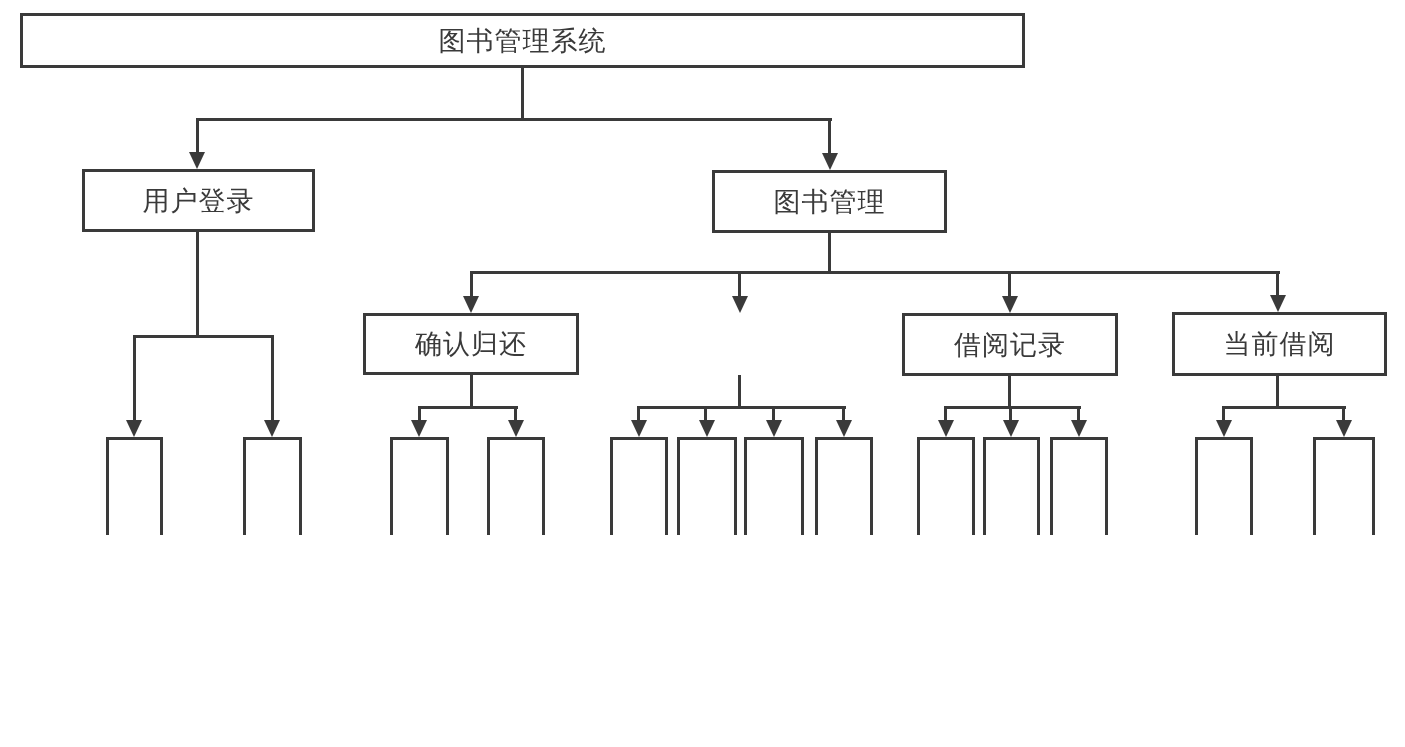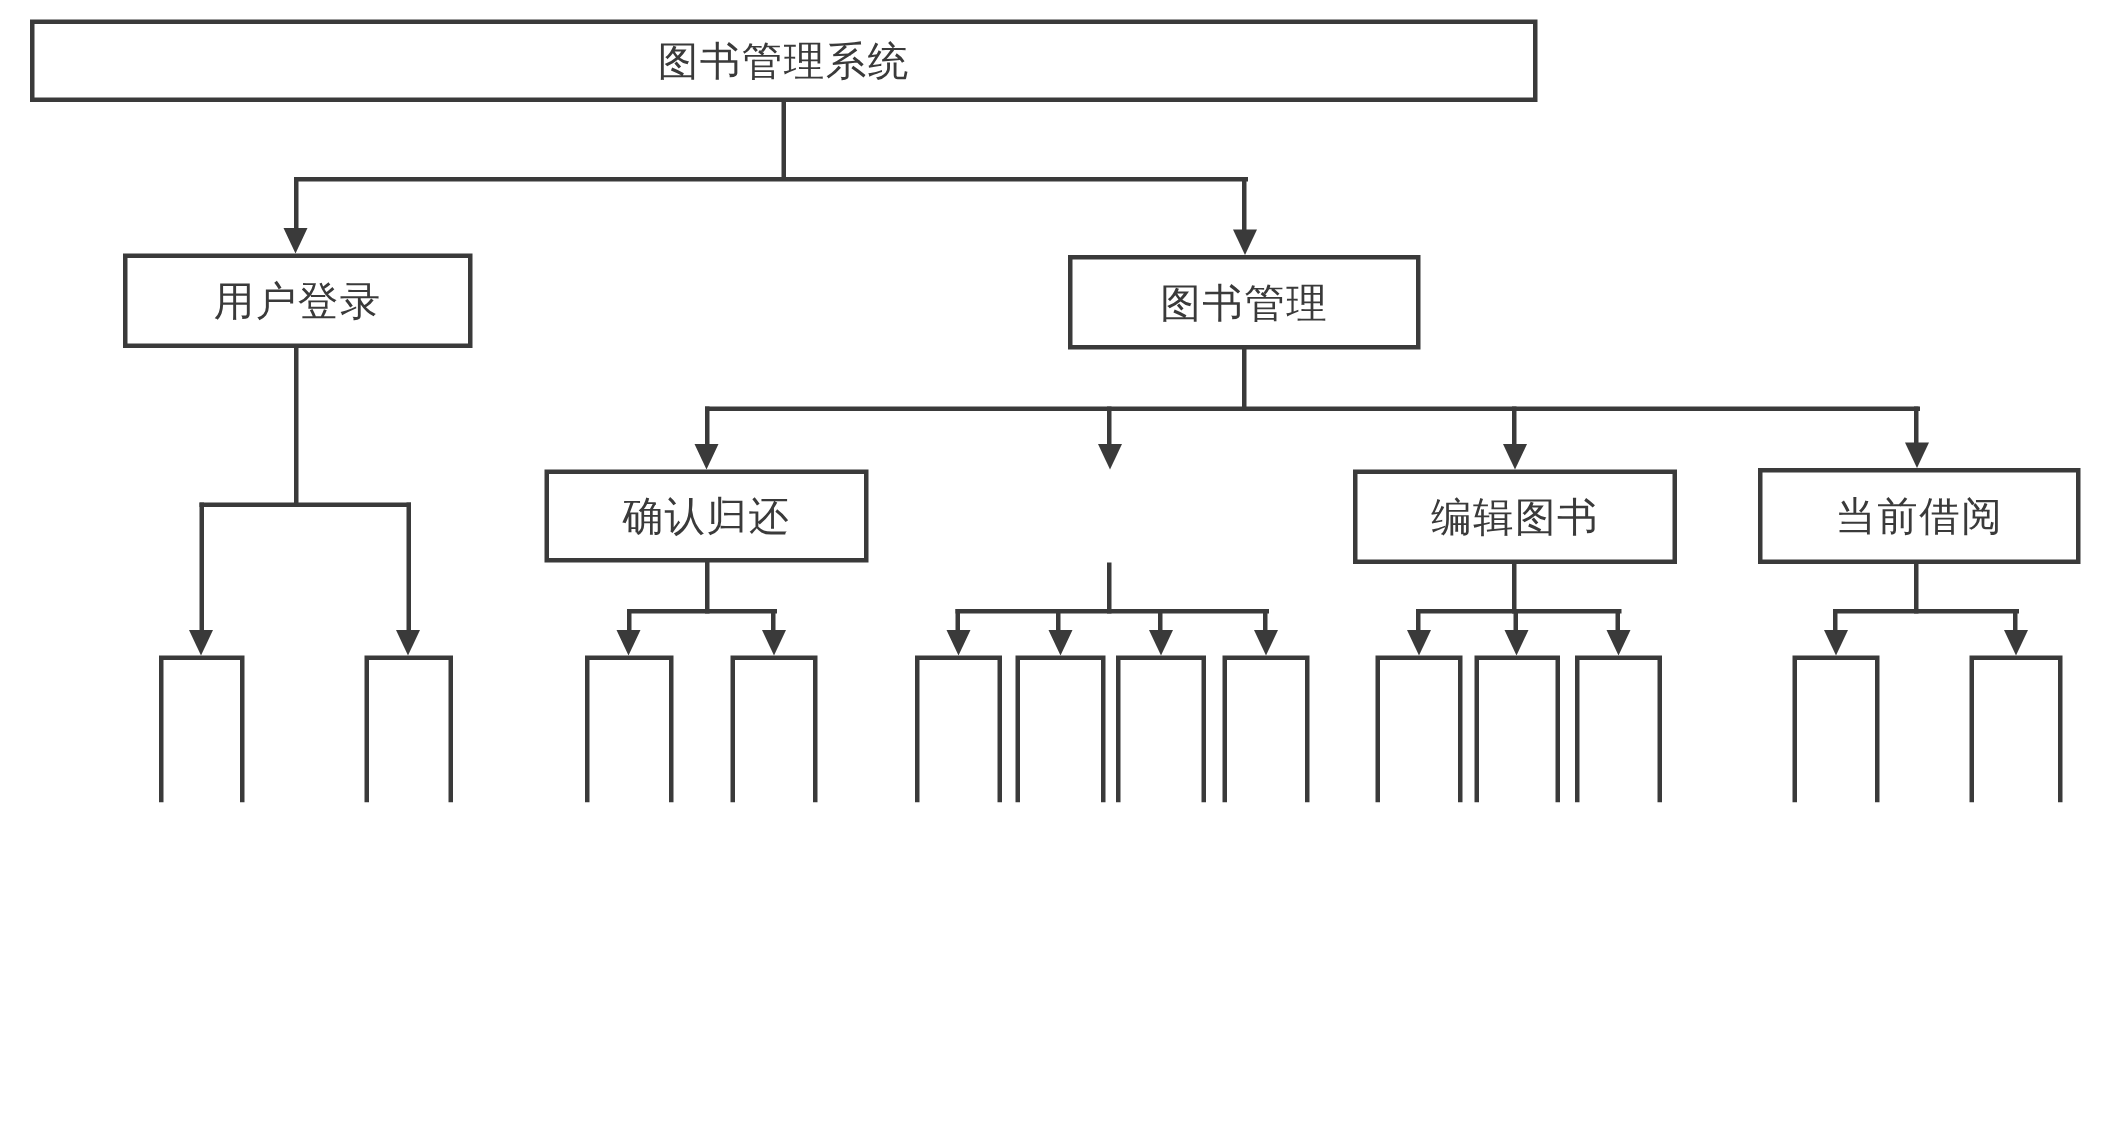--- a/index.html
+++ b/index.html
@@ -76,21 +76,21 @@
     <span>用户登录</span>
   </div>
   <div class="node h" style="left:712px;top:170px;width:235px;height:63px">
     <span>图书管理</span>
   </div>
 
   <div class="node h" style="left:363px;top:313px;width:216px;height:62px">
     <span>确认归还</span>
   </div>
   <div class="node h" style="left:902px;top:313px;width:216px;height:63px">
-    <span>编辑图书</span>
+    <span>借阅记录</span>
   </div>
   <div class="node h" style="left:1172px;top:312px;width:215px;height:64px">
     <span>当前借阅</span>
   </div>
 
   <div class="node v" style="left:106px;top:437px;width:57px;height:296px">
     <span>用户登录</span>
   </div>
   <div class="node v" style="left:243px;top:437px;width:59px;height:296px">
     <span>注销登录</span>

